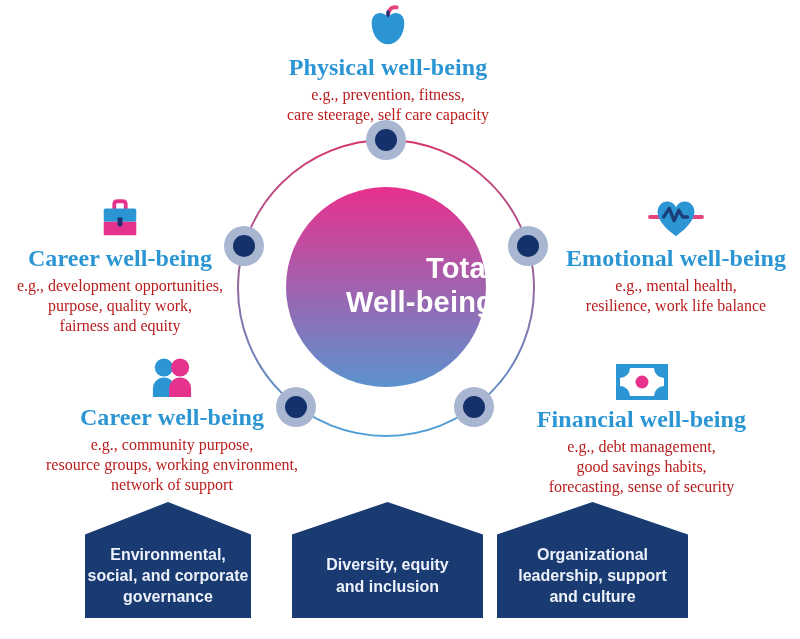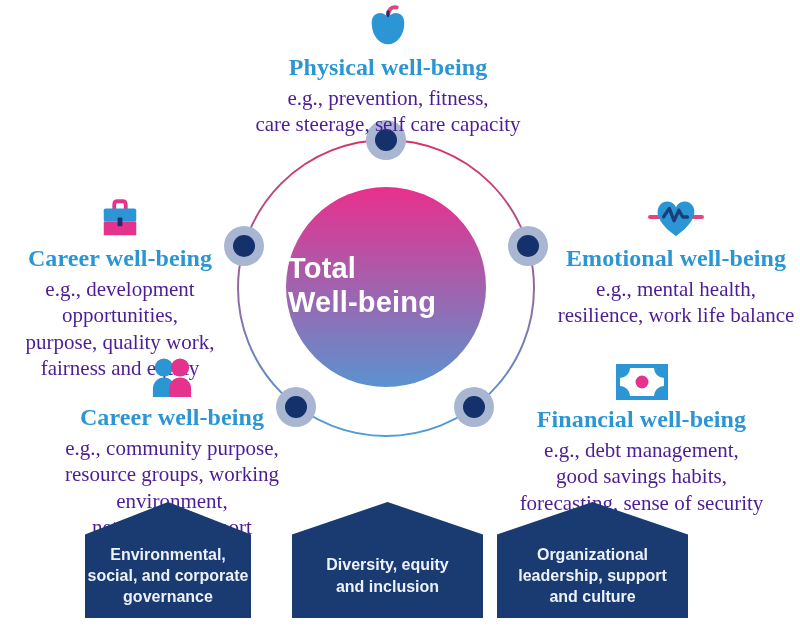--- a/index.html
+++ b/index.html
@@ -1,24 +1,24 @@
 <!DOCTYPE html>
 <html><head>
 <meta charset="utf-8">
 <style>
   html,body{margin:0;padding:0;background:#fff;}
   body{width:800px;height:639px;font-family:"Liberation Sans",sans-serif;}
   .stage{position:relative;width:800px;height:639px;overflow:hidden;background:#fff;}
   .orbit{position:absolute;left:0;top:0;}
-  .core-label{position:absolute;left:288px;top:252px;width:200px;text-align:left;
+  .core-label{position:absolute;left:294px;top:252px;width:200px;text-align:right;
     color:#ffffff;font-size:29px;font-weight:bold;line-height:1.17;white-space:pre-line;letter-spacing:.2px;}
   .cat{position:absolute;text-align:center;font-family:Liberation Serif, serif;}
   .cat .icon{height:46px;display:flex;align-items:flex-end;justify-content:center;}
   .cat h2{margin:5px 0 4px;font-size:24px;font-weight:bold;color:#2b96d3;letter-spacing:.1px;}
-  .cat p{margin:0;font-size:21px;color:#4c1d95;line-height:1.26;white-space:pre-line;}
+  .cat p{margin:0;font-size:16px;color:#b91c1c;line-height:1.26;white-space:pre-line;}
   #cat-physical{left:188px;top:3px;width:400px;}
   #cat-career{left:0px;top:194px;width:240px;}
   #cat-emotional{left:548px;top:194px;width:256px;}
   #cat-social{left:22px;top:353px;width:300px;}
   #cat-financial{left:493px;top:355px;width:297px;}
   .banner{position:absolute;top:502px;height:116px;background:#1a3a72;
     clip-path:polygon(0 28%,50% 0,100% 28%,100% 100%,0 100%);
     display:flex;align-items:center;justify-content:center;box-sizing:border-box;padding-top:31px;}
   .banner span{color:#edf2fa;font-size:16px;font-weight:bold;line-height:1.32;text-align:center;white-space:pre-line;}
   #banner-esg{left:85px;width:166px;}

